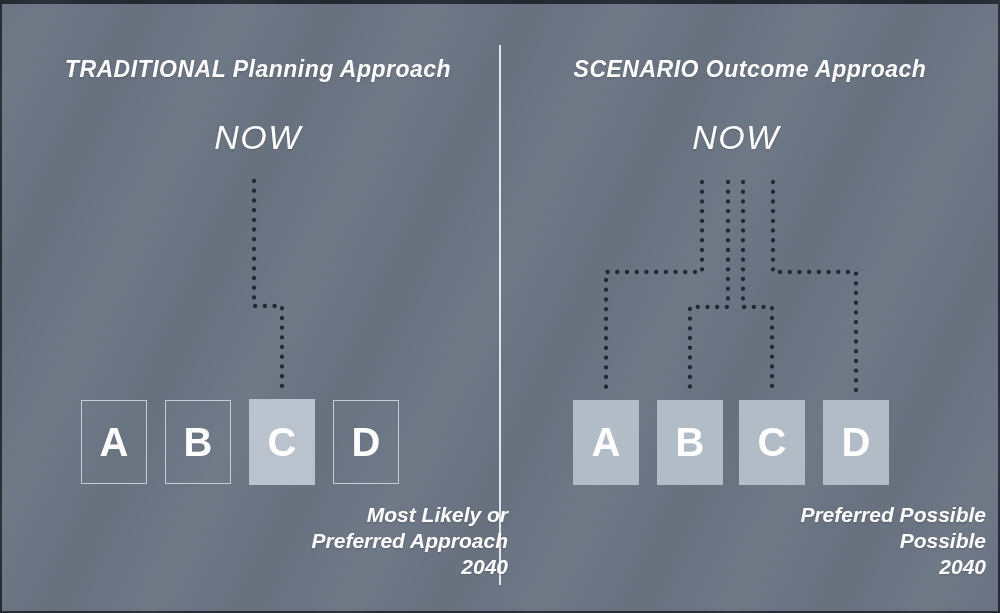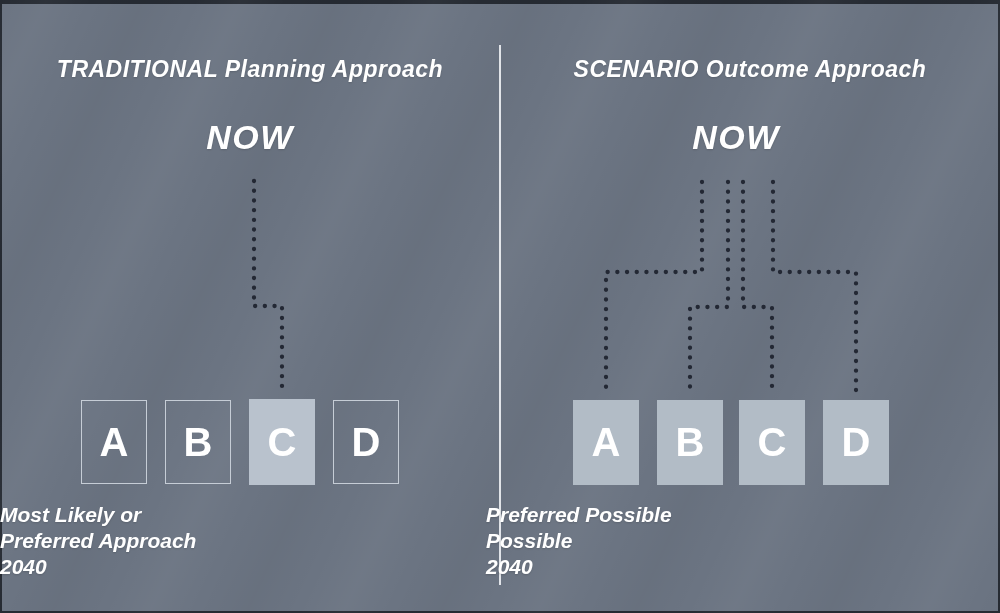--- a/index.html
+++ b/index.html
@@ -49,21 +49,21 @@
     font-style: italic;
     color: var(--text, #fff);
     text-align: center;
     letter-spacing: 0.5px;
     text-shadow: 0 1px 2px rgba(0,0,0,0.15);
   }
   .now-label {
     position: absolute;
     top: 118px;
     font-size: 34px;
-    font-weight: bold;
+    font-weight: normal;
     font-style: italic;
     color: var(--text, #fff);
     text-align: center;
     letter-spacing: 1.5px;
     text-shadow: 0 1px 2px rgba(0,0,0,0.15);
   }
   svg.paths {
     position: absolute;
     left: 0; top: 0;
     width: 1000px;
@@ -103,25 +103,25 @@
     background: var(--box-fill-right, #b2bcc6);
     height: 85px;
   }
   .caption {
     position: absolute;
     top: 502px;
     font-size: 21px;
     font-weight: bold;
     font-style: italic;
     color: var(--text, #fff);
-    text-align: left;
+    text-align: right;
     line-height: 26px;
     text-shadow: 0 1px 2px rgba(0,0,0,0.15);
   }
-  .w-left  { left: 0;   width: 500px; }
+  .w-left  { left: 0;   width: 500px; padding-left: 8px; }
   .w-right { left: 486px; width: 500px; }
   .w-right-title { left: 500px; width: 500px; }
 </style>
 </head>
 <body>
 
 <div id="canvas">
 
   <div class="divider"></div>
 

